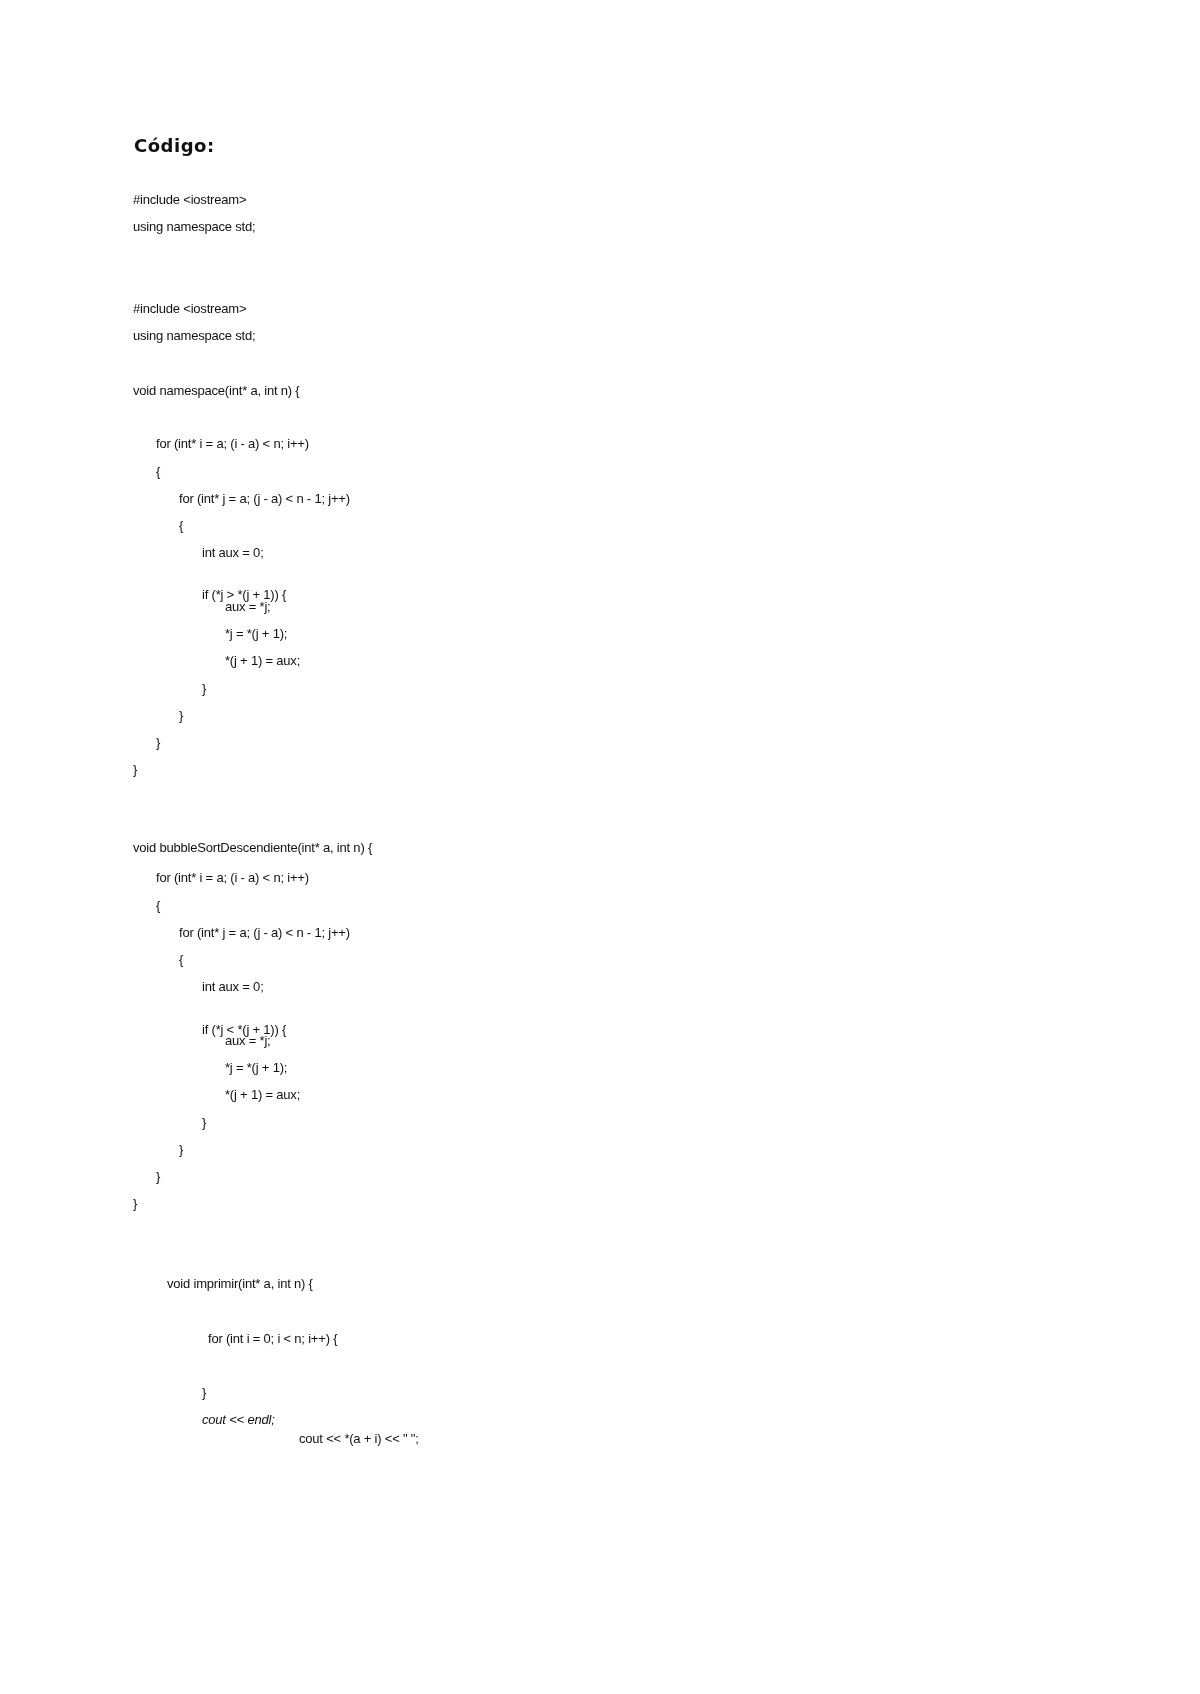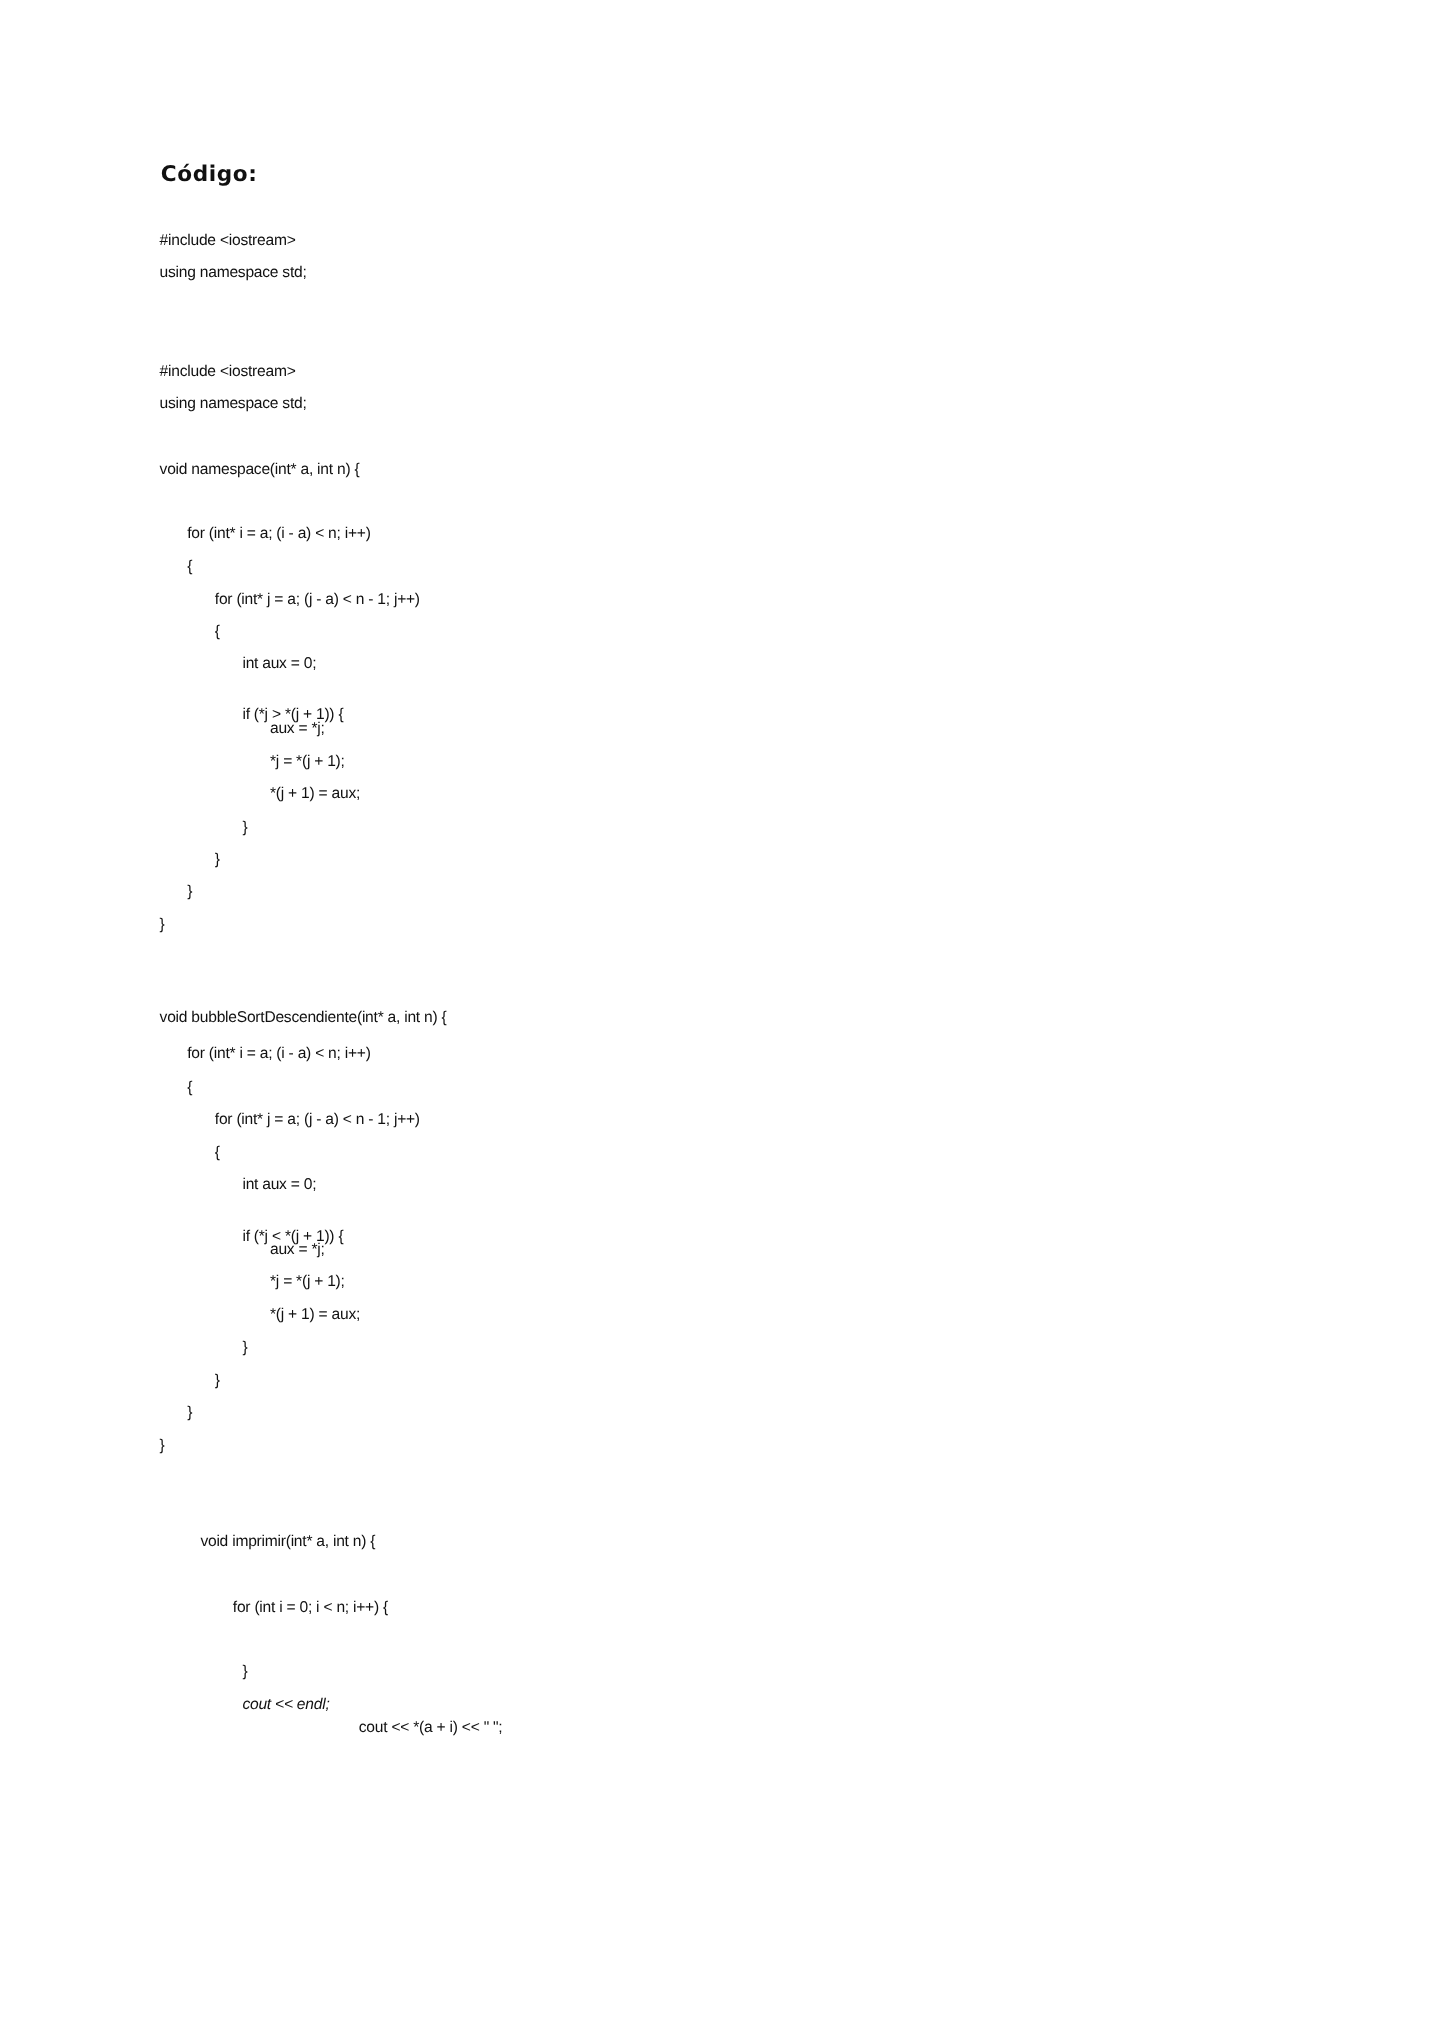--- a/index.html
+++ b/index.html
@@ -56,18 +56,18 @@
       <div class="line" style="left: 202px; top: 975px;">int aux = 0;</div>
       <div class="line" style="left: 202px; top: 1002px; margin-top: 16px;">if (*j &lt; *(j + 1)) {</div>
       <div class="line" style="left: 225px; top: 1029px;">aux = *j;</div>
       <div class="line" style="left: 225px; top: 1056px;">*j = *(j + 1);</div>
       <div class="line" style="left: 225px; top: 1083px;">*(j + 1) = aux;</div>
       <div class="line" style="left: 202px; top: 1111px;">}</div>
       <div class="line" style="left: 179px; top: 1138px;">}</div>
       <div class="line" style="left: 156px; top: 1165px;">}</div>
       <div class="line" style="left: 133px; top: 1192px;">}</div>
       <div class="line" style="left: 133px; top: 1272px; margin-left: 34px;">void imprimir(int* a, int n) {</div>
-      <div class="line" style="left: 194px; top: 1327px;">for (int i = 0; i &lt; n; i++) {</div>
+      <div class="line" style="left: 208px; top: 1327px;">for (int i = 0; i &lt; n; i++) {</div>
       <div class="line" style="left: 271px; top: 1427px; margin-left: 28px;">cout &lt;&lt; *(a + i) &lt;&lt; " ";</div>
       <div class="line" style="left: 202px; top: 1381px;">}</div>
       <div class="line" style="left: 202px; top: 1408px; font-style: italic;">cout &lt;&lt; endl;</div>
     </div>
 </div>
 
 </body></html>

